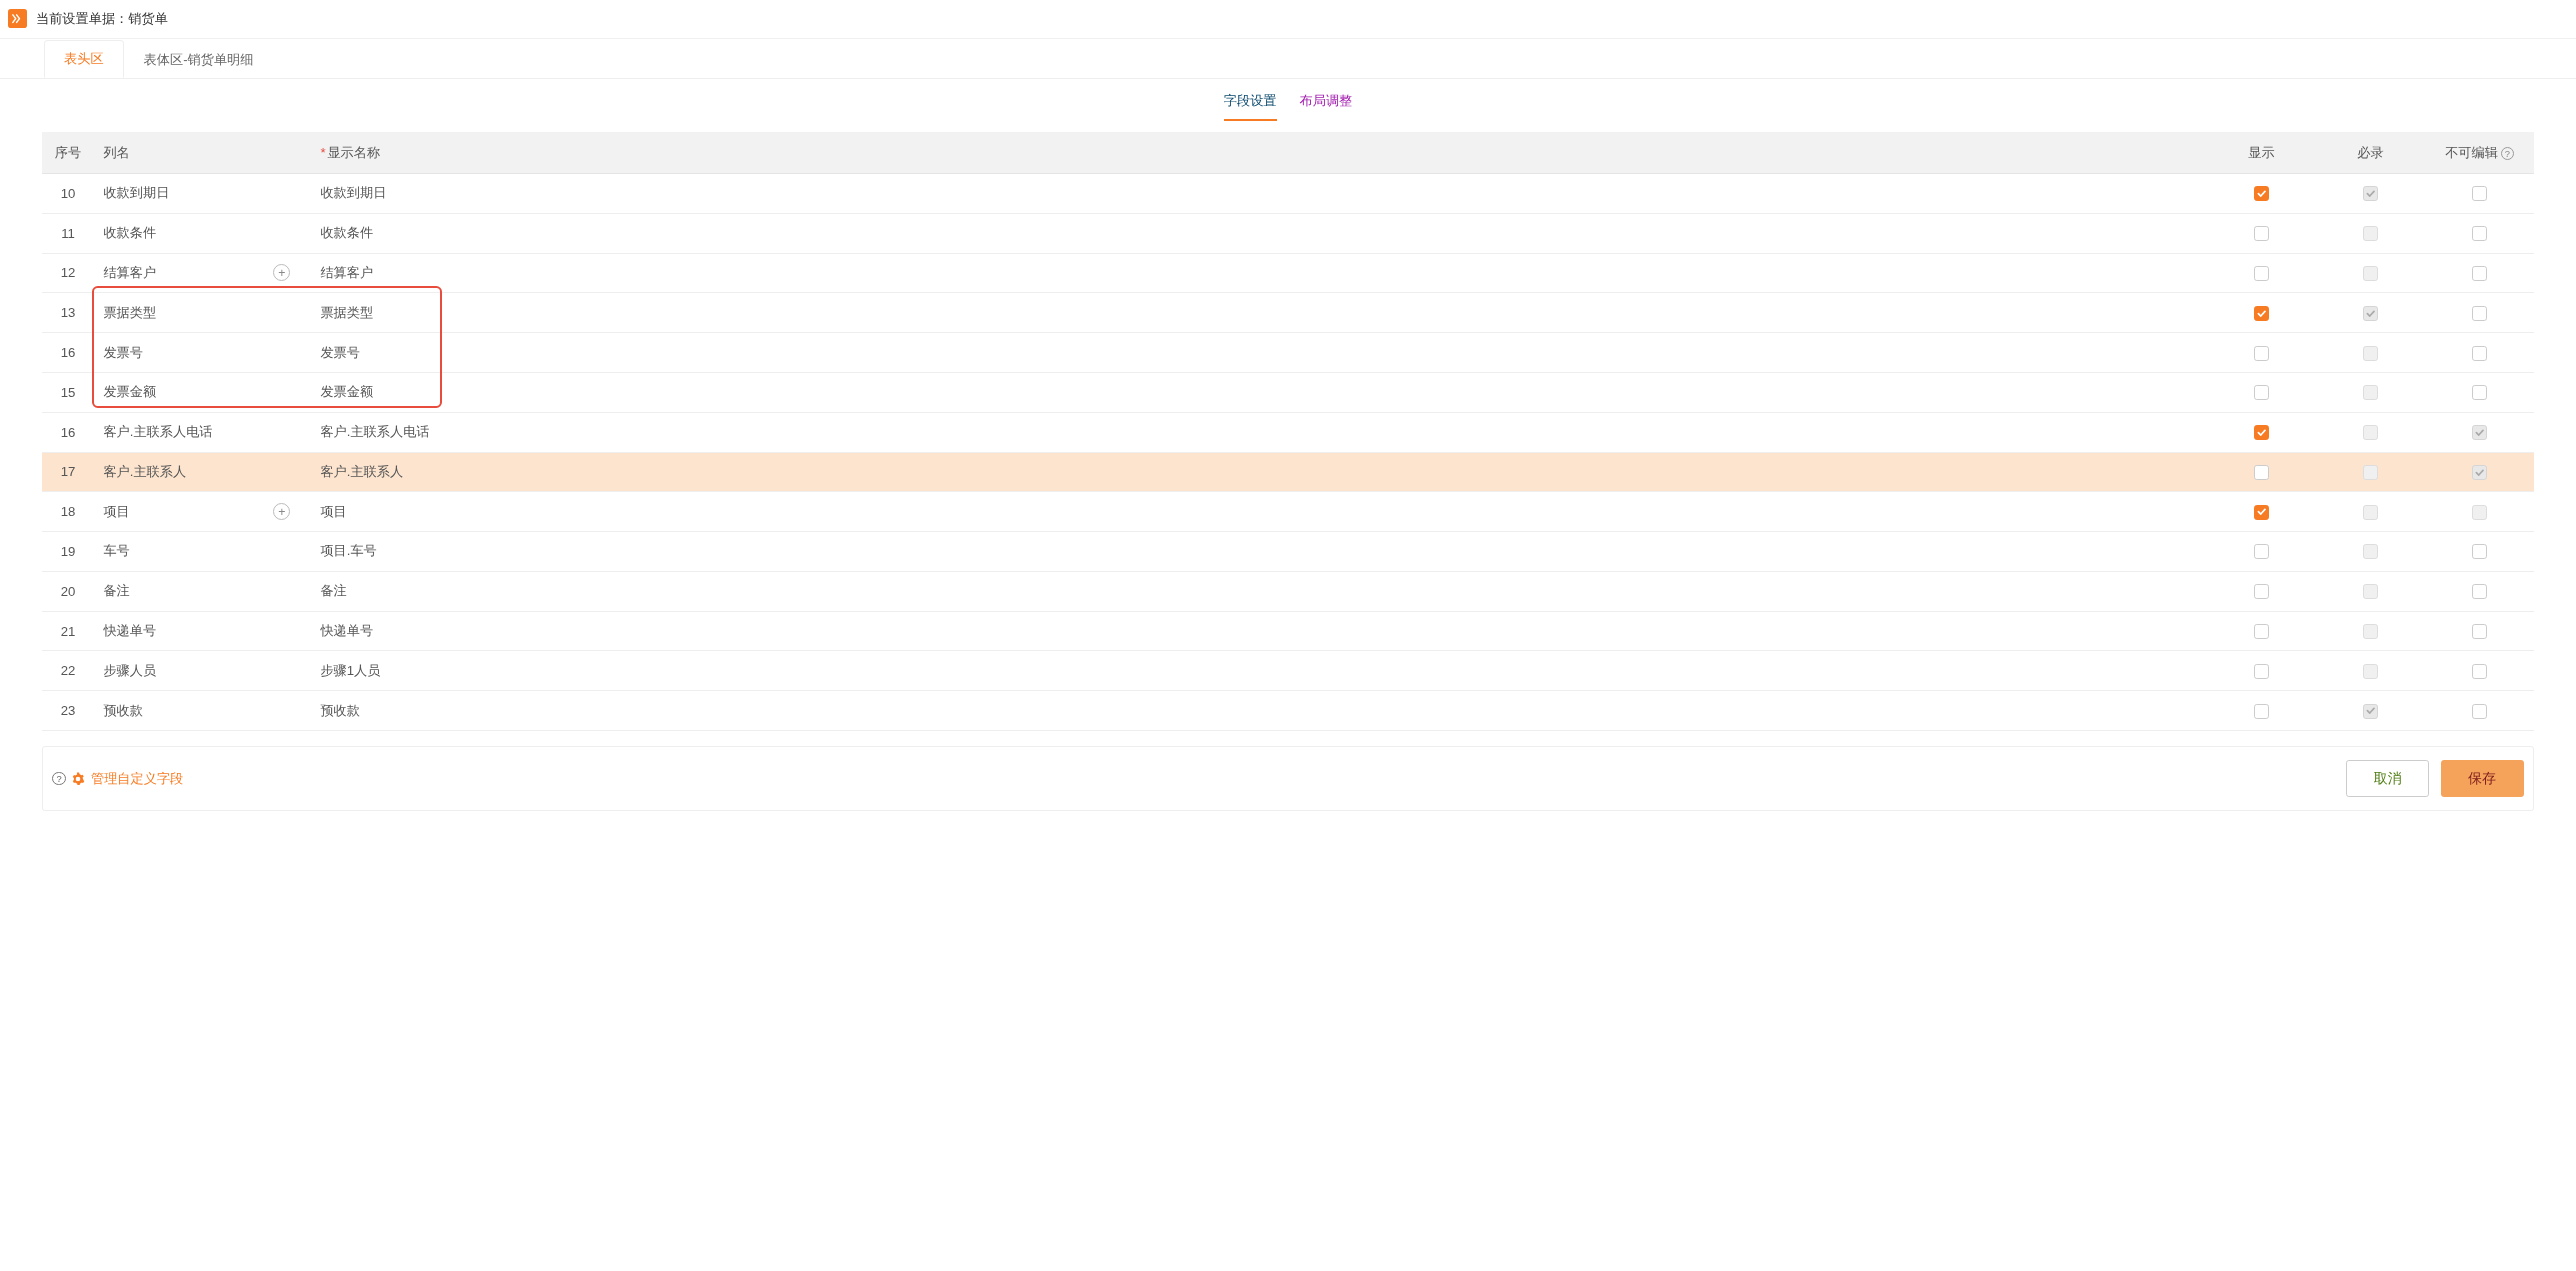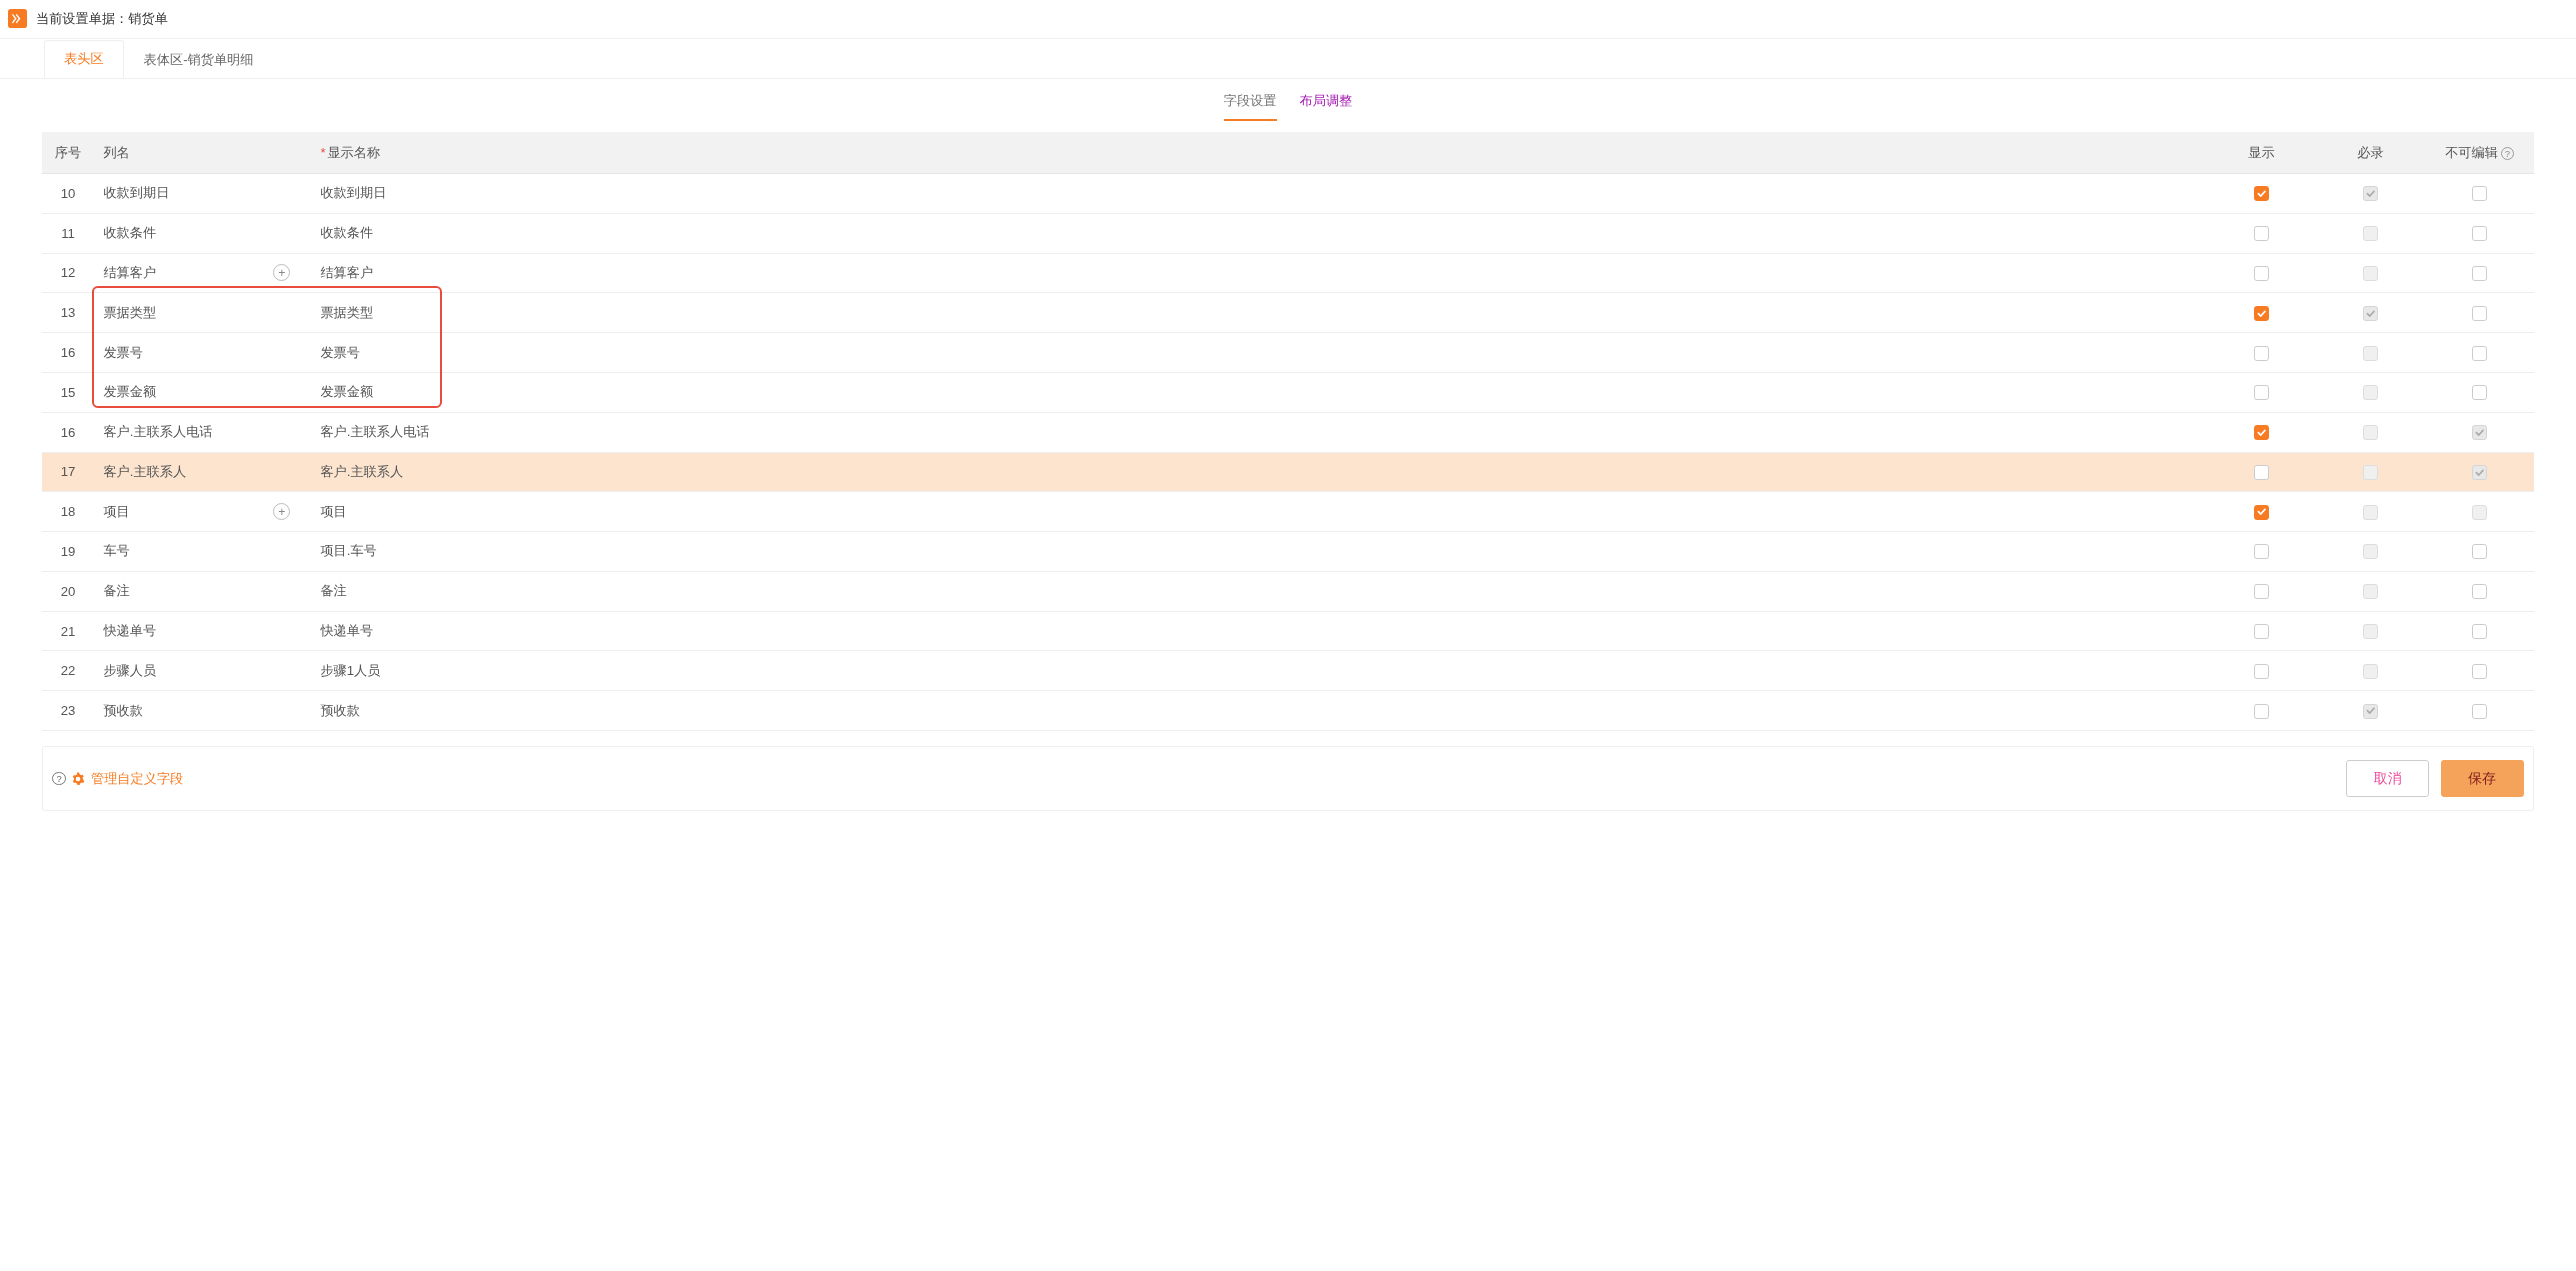--- a/index.html
+++ b/index.html
@@ -56,21 +56,21 @@
       gap: 23px;
       padding: 13.2px 0 0 0;
     }
     .sub-tab {
       padding-bottom: 9.4px;
       color: #a21caf;
       cursor: pointer;
       border-bottom: 2.8px solid transparent;
     }
     .sub-tab.active {
-      color: #737373;
+      color: #0c4a6e;
       border-bottom-color: #f77b22;
     }
 
     .table-wrap {
       margin: 11.3px 42px 0 42px;
       position: relative;
     }
     table {
       width: 100%;
       border-collapse: collapse;
@@ -165,21 +165,21 @@
     .gear-icon { color: #f77b22; display: inline-flex; }
     .gear-icon svg { width: 14px; height: 14px; }
     .manage-link { color: #f77b22; cursor: pointer; }
     .footer-right { display: flex; gap: 11.3px; }
     .btn {
       padding: 8.5px 26.5px;
       border-radius: 2.8px;
       font-size: 14px;
       cursor: pointer;
     }
-    .btn-default { background: #fff; border: 0.9px solid #ccc; color: #ec4899; }
+    .btn-default { background: #fff; border: 0.9px solid #ccc; color: #4d7c0f; }
     .btn-primary { background: #f5a25a; border: 0.9px solid #f5a25a; color: #7f1d1d; }
   </style>
 </head>
 <body>
 
 <div class="page">
   <div class="header-bar">
     <div class="collapse-btn">
       <svg viewBox="0 0 12 12">
           <path d="M2 2 L5 6 L2 10 M6 2 L9 6 L6 10" stroke="#fff" stroke-width="1.6" fill="none" stroke-linecap="round" stroke-linejoin="round"></path>

